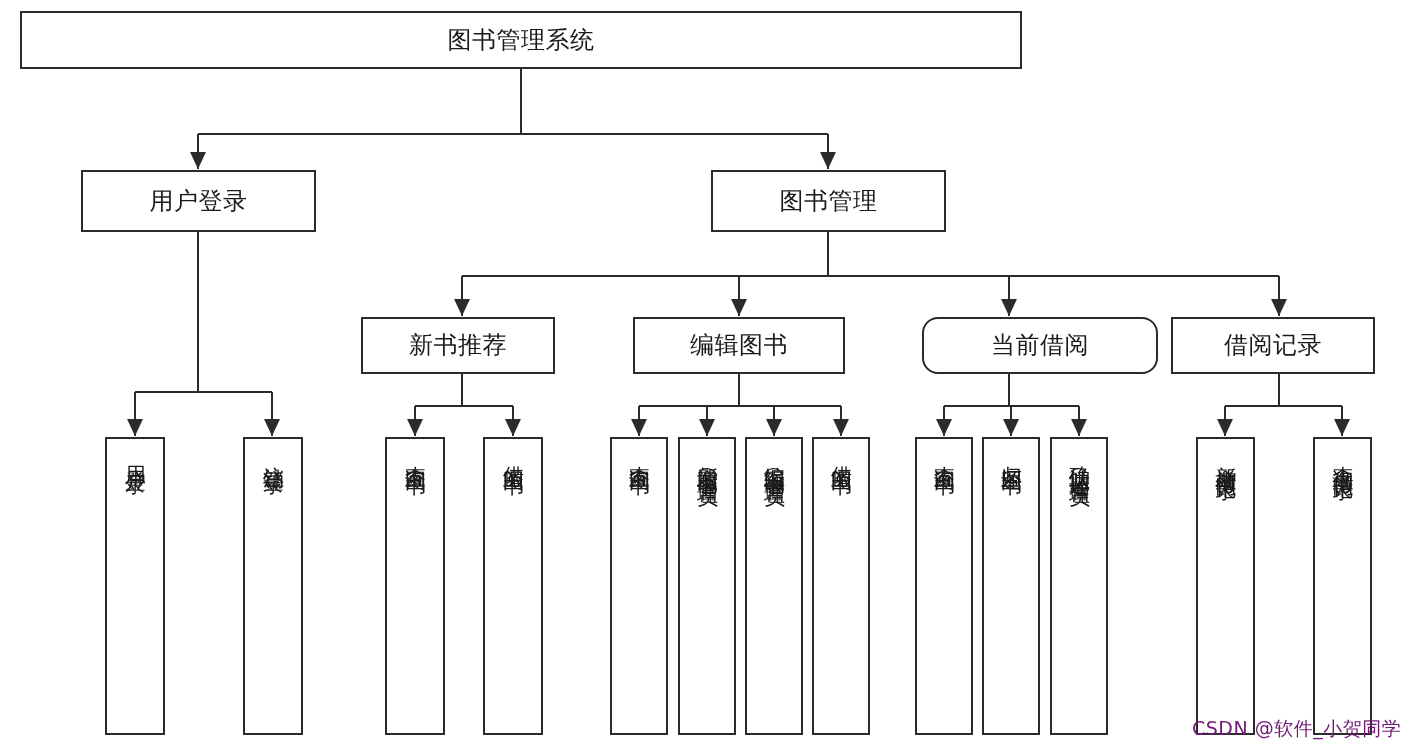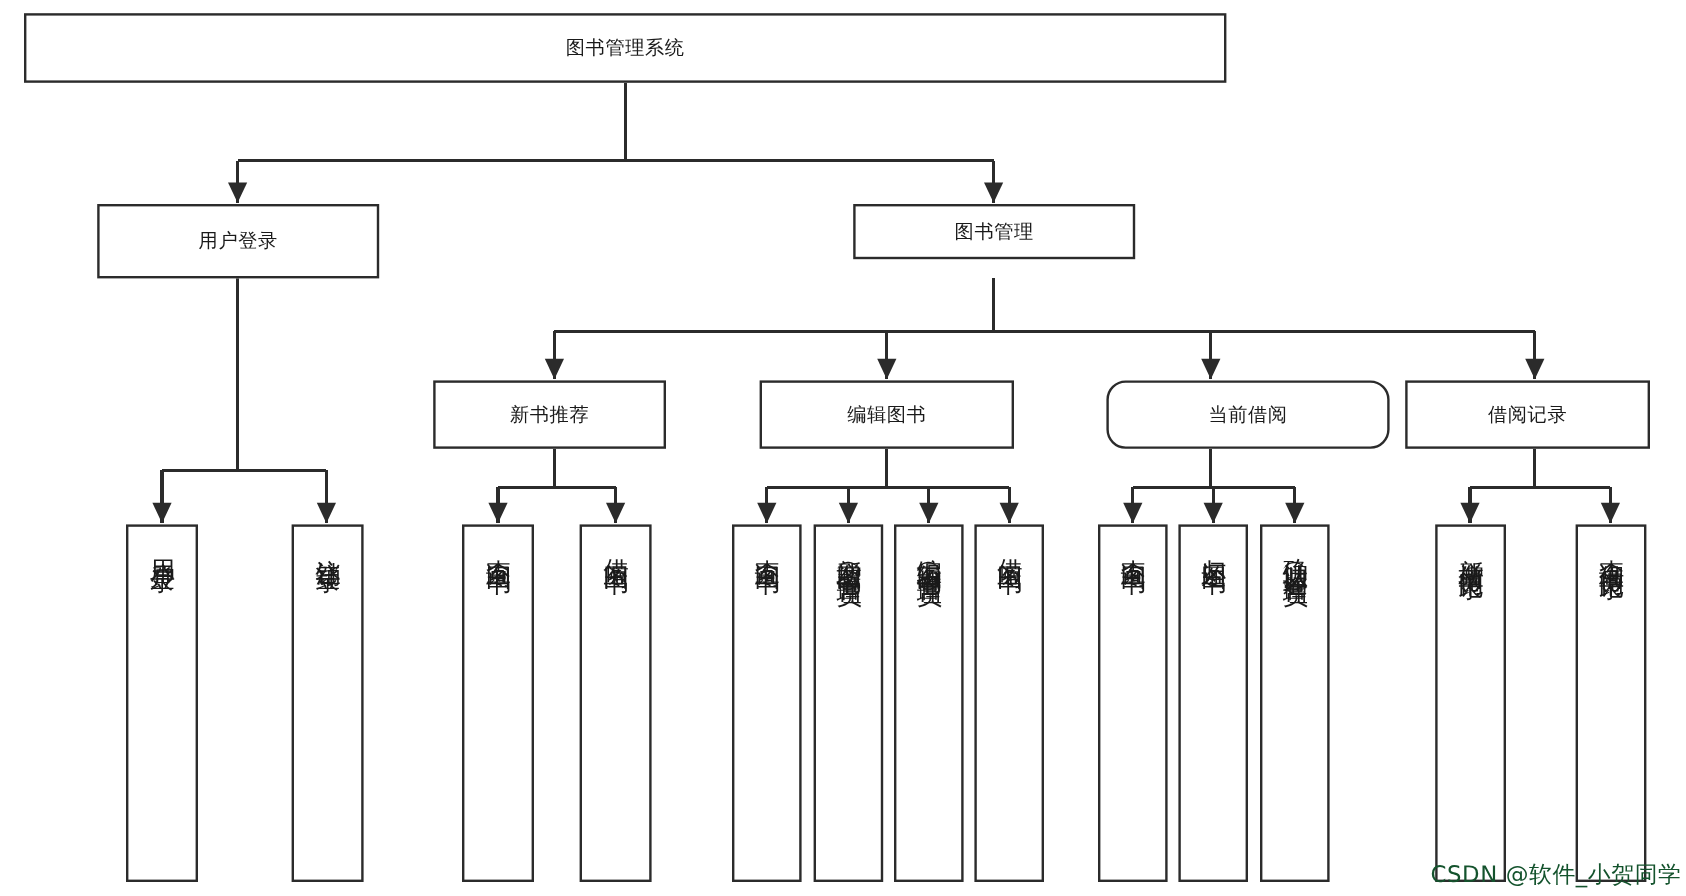--- a/index.html
+++ b/index.html
@@ -34,37 +34,37 @@
     justify-content: center;
     overflow: hidden;
   }
   .node .node-label {
     color: #1a1a1a;
     line-height: 1.12;
     text-align: center;
     white-space: pre;
   }
   .node.horizontal .node-label {
-    font-size: 16px;
+    font-size: 24px;
     letter-spacing: 0.5px;
   }
   .node.vertical {
     align-items: flex-start;
     padding-top: 10px;
   }
   .node.vertical .node-label {
     writing-mode: vertical-rl;
     text-orientation: upright;
     font-size: 21px;
     letter-spacing: 3px;
     line-height: 1.0;
   }
   .watermark {
     position: absolute;
-    color: #14532d;
+    color: #701a75;
     font-size: 19px;
     letter-spacing: 0.5px;
     white-space: nowrap;
     pointer-events: none;
   }
 </style>
 </head>
 <body>
 
 <div id="diagram-root">
@@ -122,21 +122,21 @@
       <line x1="1342" y1="406" x2="1342" y2="436" stroke="#2b2b2b" stroke-width="2.6" shape-rendering="crispEdges"></line>
       <polygon points="1334,419 1350,419 1342,436" fill="#2b2b2b"></polygon>
     </svg>
   <div id="node-layer">
       <div class="node horizontal" style="left: 20px; top: 11px; width: 1002px; height: 58px;">
         <span class="node-label">图书管理系统</span>
       </div>
       <div class="node horizontal" style="left: 81px; top: 170px; width: 235px; height: 62px;">
         <span class="node-label">用户登录</span>
       </div>
-      <div class="node horizontal" style="left: 711px; top: 170px; width: 235px; height: 46px;">
+      <div class="node horizontal" style="left: 711px; top: 170px; width: 235px; height: 62px;">
         <span class="node-label">图书管理</span>
       </div>
       <div class="node horizontal" style="left: 361px; top: 317px; width: 194px; height: 57px;">
         <span class="node-label">新书推荐</span>
       </div>
       <div class="node horizontal" style="left: 633px; top: 317px; width: 212px; height: 57px;">
         <span class="node-label">编辑图书</span>
       </div>
       <div class="node horizontal" style="left: 922px; top: 317px; width: 236px; height: 57px; border-radius: 16px;">
         <span class="node-label">当前借阅</span>

